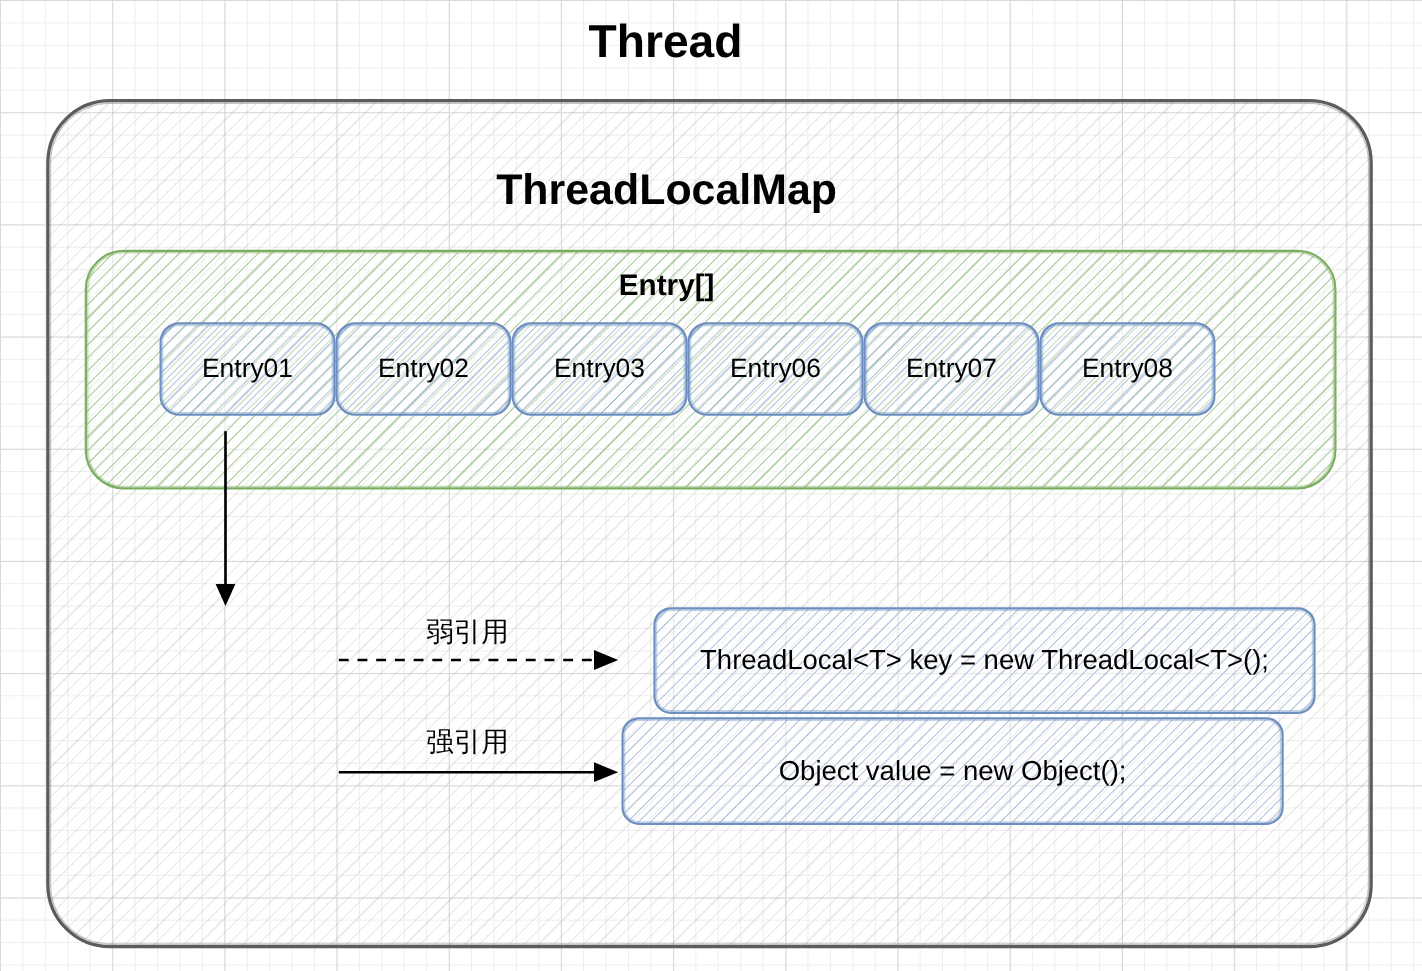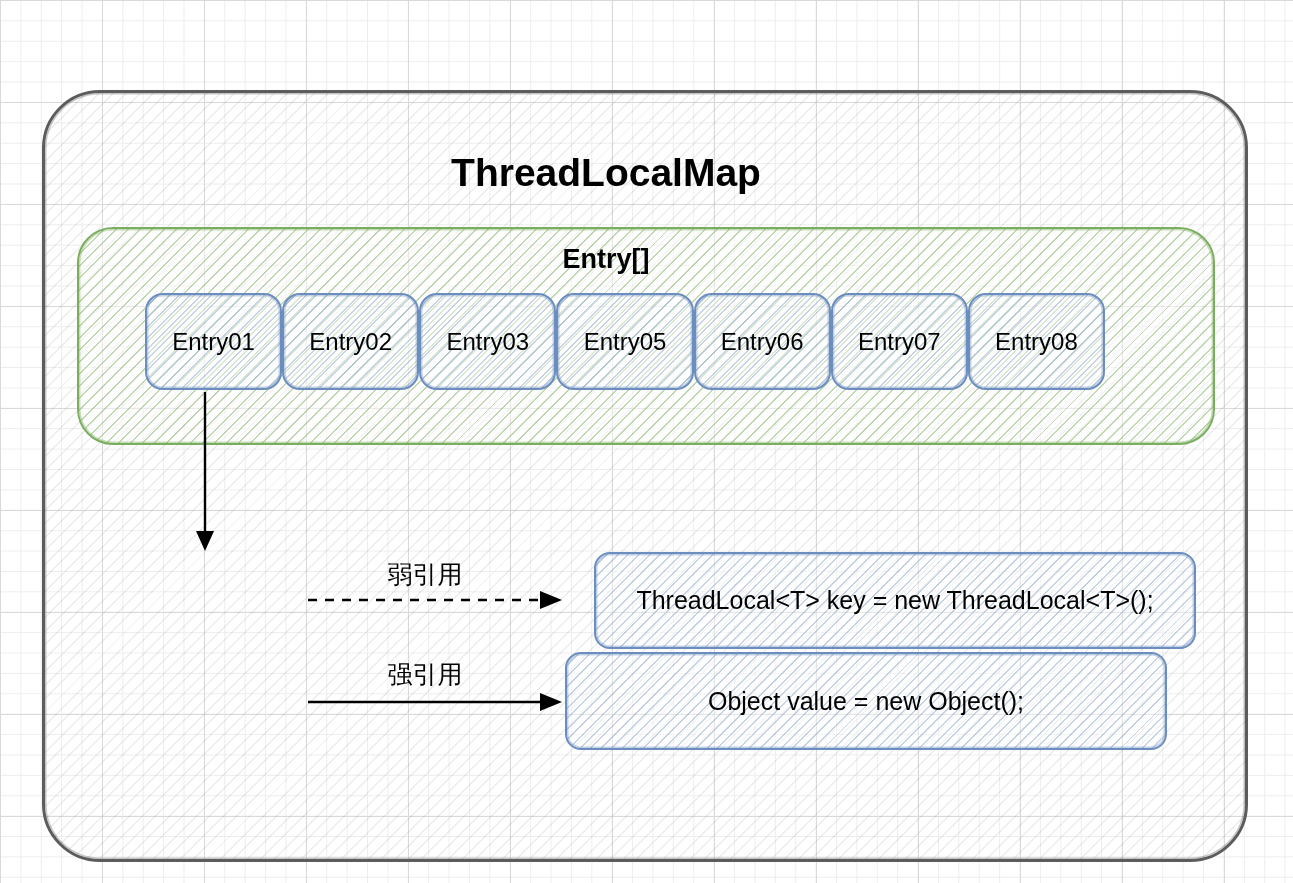--- a/index.html
+++ b/index.html
@@ -69,21 +69,21 @@
     box-shadow: inset 0 0 0 1.5px rgba(108,142,191,0.40);
     background-color: rgba(255,255,255,0.40);
     background-image: repeating-linear-gradient(135deg,
       rgba(120,152,199,0.42) 0px, rgba(120,152,199,0.42) 1.4px,
       transparent 1.4px, transparent 7.5px);
     display: flex; align-items: center; justify-content: center;
   }
   .entries-row {
     position: absolute;
     left: 145px; top: 293px;
-    width: 960px; height: 97px;
+    width: 960px; height: 85px;
     display: flex;
   }
   .entry-box {
     flex: 1 1 0;
     border-radius: 18px;
     font-size: 24px;
   }
   .key-box   { position: absolute; left: 103px; top: 551px; width: 204px; height: 99px; border-radius: 20px; font-size: 25px; }
   .value-box { position: absolute; left: 103px; top: 650px; width: 204px; height: 98px; border-radius: 20px; font-size: 25px; }
   .code-box-1 { position: absolute; left: 565px; top: 552px; width: 602px; height: 97px; border-radius: 16px; font-size: 25px; margin-left: 29px; }
@@ -103,34 +103,34 @@
     position: absolute; left: 0; top: 0;
     width: 1293px; height: 883px;
     pointer-events: none;
   }
 </style>
 </head>
 <body>
 
 <div class="canvas">
 
+  <div class="t-thread">Thread</div>
 
   <div class="outer-rect"></div>
 
   <div class="t-map">ThreadLocalMap</div>
 
   <div class="green-rect"></div>
 
   <div class="t-entry-arr">Entry[]</div>
 
   <div class="entries-row">
     <div class="bluebox entry-box">Entry01</div>
     <div class="bluebox entry-box">Entry02</div>
     <div class="bluebox entry-box">Entry03</div>
-    <div class="bluebox entry-box">Entry05</div>
     <div class="bluebox entry-box">Entry06</div>
     <div class="bluebox entry-box">Entry07</div>
     <div class="bluebox entry-box">Entry08</div>
   </div>
 
 
   <div class="bluebox code-box-1">ThreadLocal&lt;T&gt; key = new ThreadLocal&lt;T&gt;();</div>
   <div class="bluebox code-box-2">Object value = new Object();</div>
 
   <div class="edge-label weak-label">弱引用</div>

